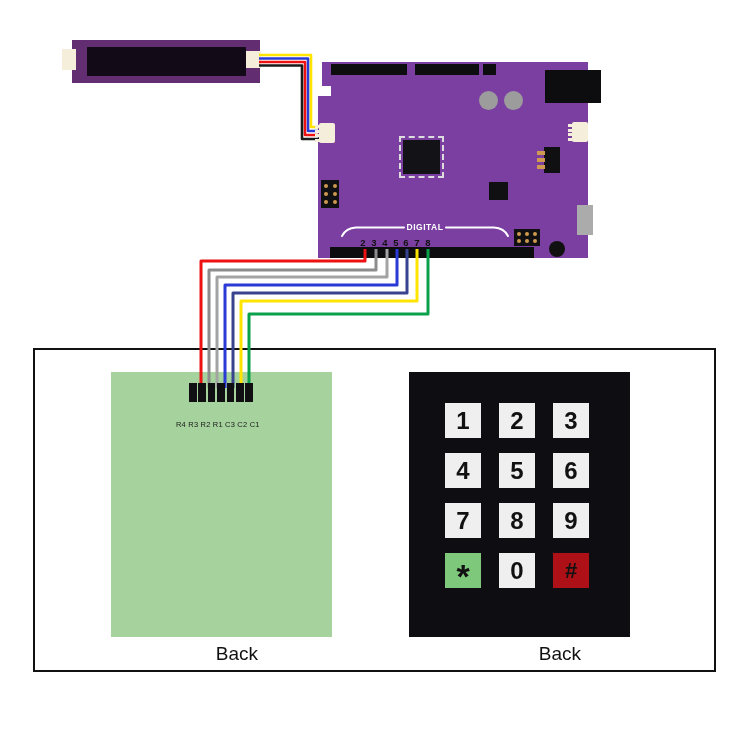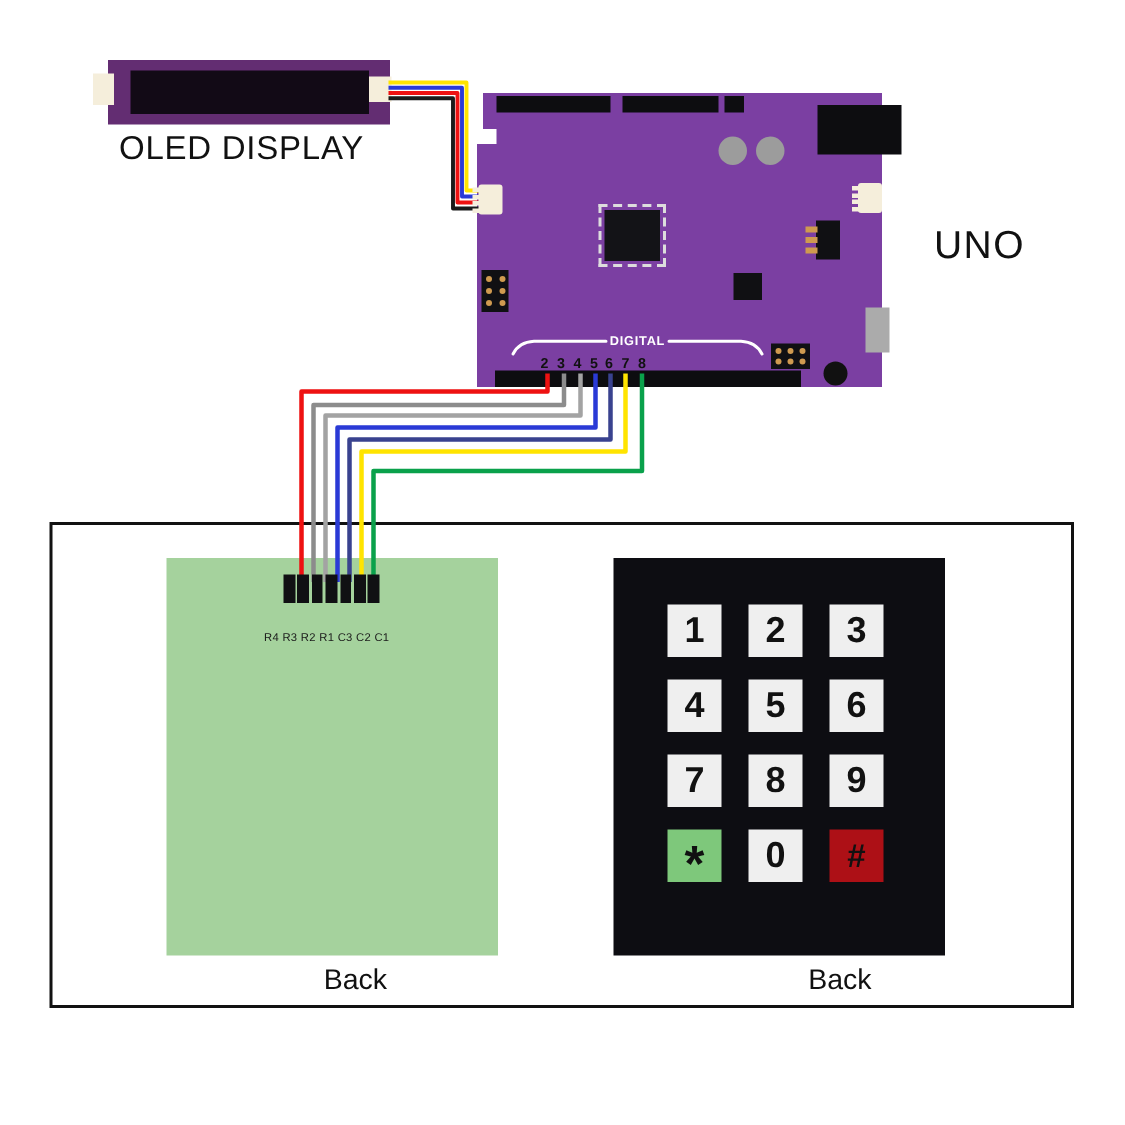--- a/index.html
+++ b/index.html
@@ -79,21 +79,20 @@
 </style>
 </head>
 <body>
 
 <div class="canvas">
 
   <div class="abs oled-body"></div>
   <div class="abs oled-screen"></div>
   <div class="abs oled-tab left"></div>
   <div class="abs oled-tab right"></div>
-  <div class="abs oled-label">OLED DISPLAY</div>
 
   <div class="abs board"></div>
   <div class="abs board-notch-a"></div>
   <div class="abs board-notch-b"></div>
   <div class="abs hdr-strip s1"></div>
   <div class="abs hdr-strip s2"></div>
   <div class="abs hdr-strip s3"></div>
   <div class="abs usb-block"></div>
   <div class="abs cap c1"></div>
   <div class="abs cap c2"></div>
@@ -130,21 +129,20 @@
   <div class="abs digital-label">DIGITAL</div>
 
   <div class="abs pin-num" style="left:357px">2</div>
   <div class="abs pin-num" style="left:368px">3</div>
   <div class="abs pin-num" style="left:379px">4</div>
   <div class="abs pin-num" style="left:390px">5</div>
   <div class="abs pin-num" style="left:400px">6</div>
   <div class="abs pin-num" style="left:411px">7</div>
   <div class="abs pin-num" style="left:422px">8</div>
 
-  <div class="abs uno-label">UNO</div>
 
   <div class="abs panel-box"></div>
 
   <div class="abs keypad-back"></div>
   <div class="abs kb-pin-labels">R4 R3 R2 R1 C3 C2 C1</div>
 
   <div class="abs keypad-front">
     <button class="key r1 c1 key-normal">1</button>
     <button class="key r1 c2 key-normal">2</button>
     <button class="key r1 c3 key-normal">3</button>

